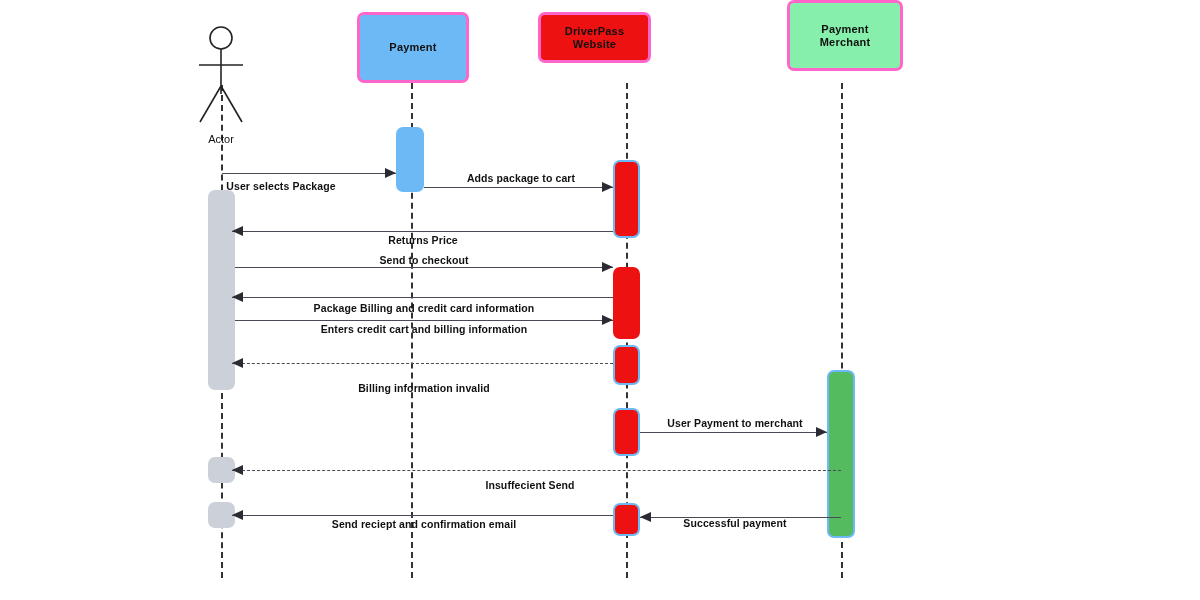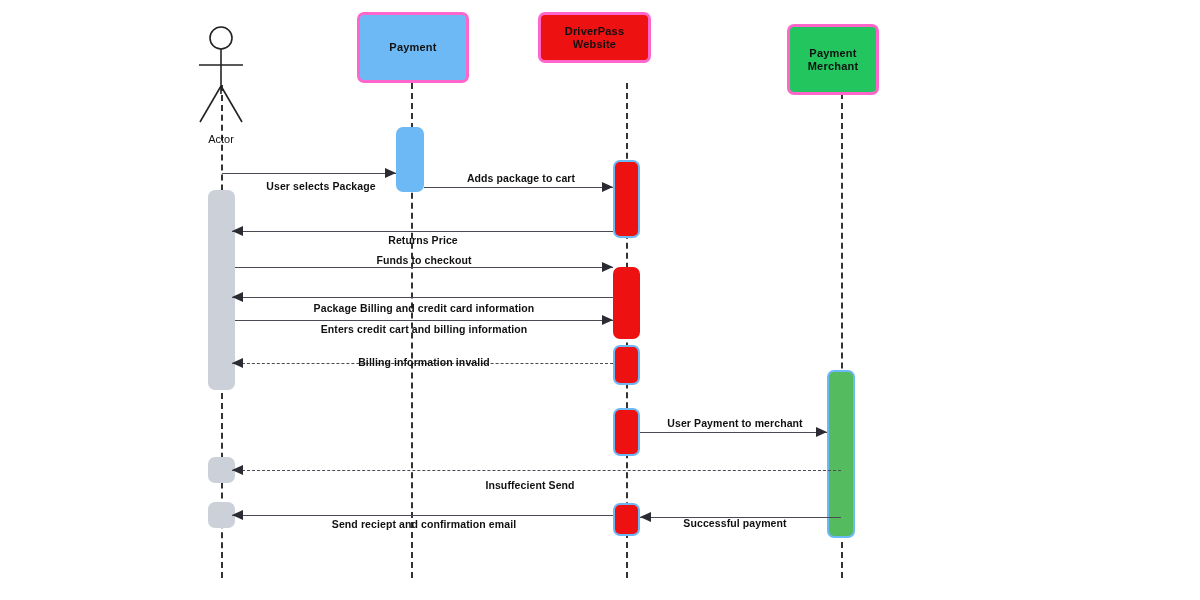--- a/index.html
+++ b/index.html
@@ -112,39 +112,39 @@
       <div class="activation" style="left: 613px; top: 267px; width: 27px; height: 72px; background: rgb(238, 17, 17); border: 2px solid rgb(238, 17, 17);"></div>
       <div class="activation" style="left: 613px; top: 345px; width: 27px; height: 40px; background: rgb(238, 17, 17); border: 2px solid rgb(109, 185, 245);"></div>
       <div class="activation" style="left: 613px; top: 408px; width: 27px; height: 48px; background: rgb(238, 17, 17); border: 2px solid rgb(109, 185, 245);"></div>
       <div class="activation" style="left: 613px; top: 503px; width: 27px; height: 33px; background: rgb(238, 17, 17); border: 2px solid rgb(109, 185, 245);"></div>
       <div class="activation" style="left: 827px; top: 370px; width: 28px; height: 168px; background: rgb(85, 187, 95); border: 2px solid rgb(109, 185, 245);"></div>
     </div>
 
   <div id="messages-layer">
       <div class="msg-line" style="left: 222px; top: 173px; width: 174px;"></div>
       <div class="arrowhead right" style="top: 168px; left: 385px;"></div>
-      <div class="msg-label" style="left: 281px; top: 180px; margin-left: 40px;">User selects Package</div>
+      <div class="msg-label" style="left: 281px; top: 180px;">User selects Package</div>
       <div class="msg-line" style="left: 424px; top: 187px; width: 189px;"></div>
       <div class="arrowhead right" style="top: 182px; left: 602px;"></div>
       <div class="msg-label" style="left: 521px; top: 172px;">Adds package to cart</div>
       <div class="msg-line" style="left: 232px; top: 231px; width: 381px;"></div>
       <div class="arrowhead left" style="top: 226px; left: 232px;"></div>
       <div class="msg-label" style="left: 423px; top: 234px;">Returns Price</div>
       <div class="msg-line" style="left: 235px; top: 267px; width: 378px;"></div>
       <div class="arrowhead right" style="top: 262px; left: 602px;"></div>
-      <div class="msg-label" style="left: 424px; top: 254px;">Funds to checkout</div>
+      <div class="msg-label" style="left: 424px; top: 254px;">Send to checkout</div>
       <div class="msg-line" style="left: 232px; top: 297px; width: 381px;"></div>
       <div class="arrowhead left" style="top: 292px; left: 232px;"></div>
       <div class="msg-label" style="left: 424px; top: 302px;">Package Billing and credit card information</div>
       <div class="msg-line" style="left: 235px; top: 320px; width: 378px;"></div>
       <div class="arrowhead right" style="top: 315px; left: 602px;"></div>
       <div class="msg-label" style="left: 424px; top: 323px;">Enters credit cart and billing information</div>
       <div class="msg-line dashed" style="left: 232px; top: 363px; width: 381px;"></div>
       <div class="arrowhead left" style="top: 358px; left: 232px;"></div>
-      <div class="msg-label" style="left: 424px; top: 356px;">Billing information invalid</div>
+      <div class="msg-label" style="left: 424px; top: 382px;">Billing information invalid</div>
       <div class="msg-line" style="left: 640px; top: 432px; width: 187px;"></div>
       <div class="arrowhead right" style="top: 427px; left: 816px;"></div>
       <div class="msg-label" style="left: 735px; top: 417px;">User Payment to merchant</div>
       <div class="msg-line dashed" style="left: 232px; top: 470px; width: 609px;"></div>
       <div class="arrowhead left" style="top: 465px; left: 232px;"></div>
       <div class="msg-label" style="left: 530px; top: 479px;">Insuffecient Send</div>
       <div class="msg-line" style="left: 640px; top: 517px; width: 201px;"></div>
       <div class="arrowhead left" style="top: 512px; left: 640px;"></div>
       <div class="msg-label" style="left: 735px; top: 517px;">Successful payment</div>
       <div class="msg-line" style="left: 232px; top: 515px; width: 381px;"></div>
@@ -160,18 +160,18 @@
           <line x1="30" y1="62" x2="9" y2="98" stroke="#222222" stroke-width="1.6"></line>
           <line x1="30" y1="62" x2="51" y2="98" stroke="#222222" stroke-width="1.6"></line>
         </svg></div>
       <div class="actor-label" style="left: 221px; top: 133px; transform: translateX(-50%);">Actor</div>
       <div class="participant" style="left: 357px; top: 12px; width: 112px; height: 71px; background: rgb(109, 185, 245);">
         <div class="plabel">Payment</div>
       </div>
       <div class="participant" style="left: 538px; top: 12px; width: 113px; height: 51px; background: rgb(238, 17, 17);">
         <div class="plabel">DriverPass Website</div>
       </div>
-      <div class="participant" style="left: 787px; top: 24px; width: 92px; height: 71px; background: #22c55e;">
+      <div class="participant" style="left: 787px; top: 0; width: 116px; height: 71px; background: #86efac;">
         <div class="plabel">Payment Merchant</div>
       </div>
     </div>
 
 </div>
 
 </body></html>

